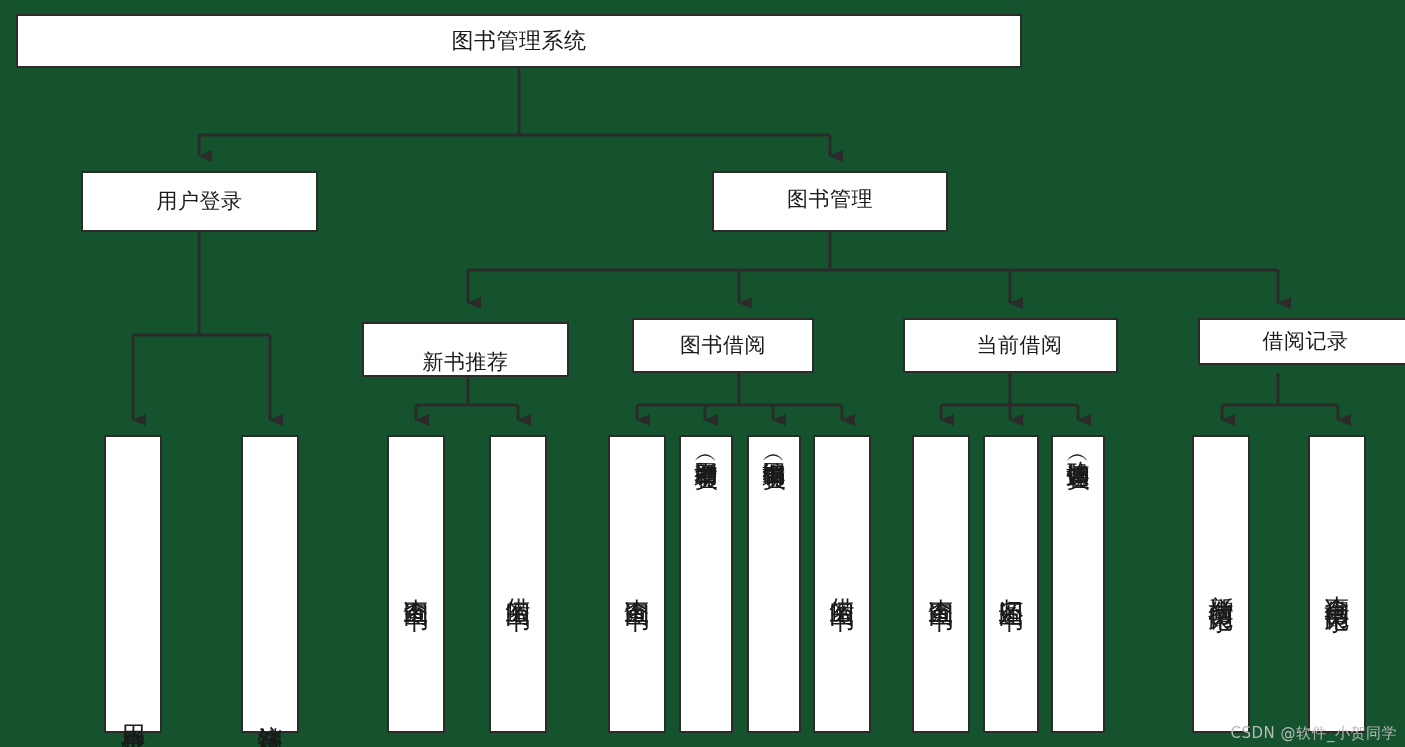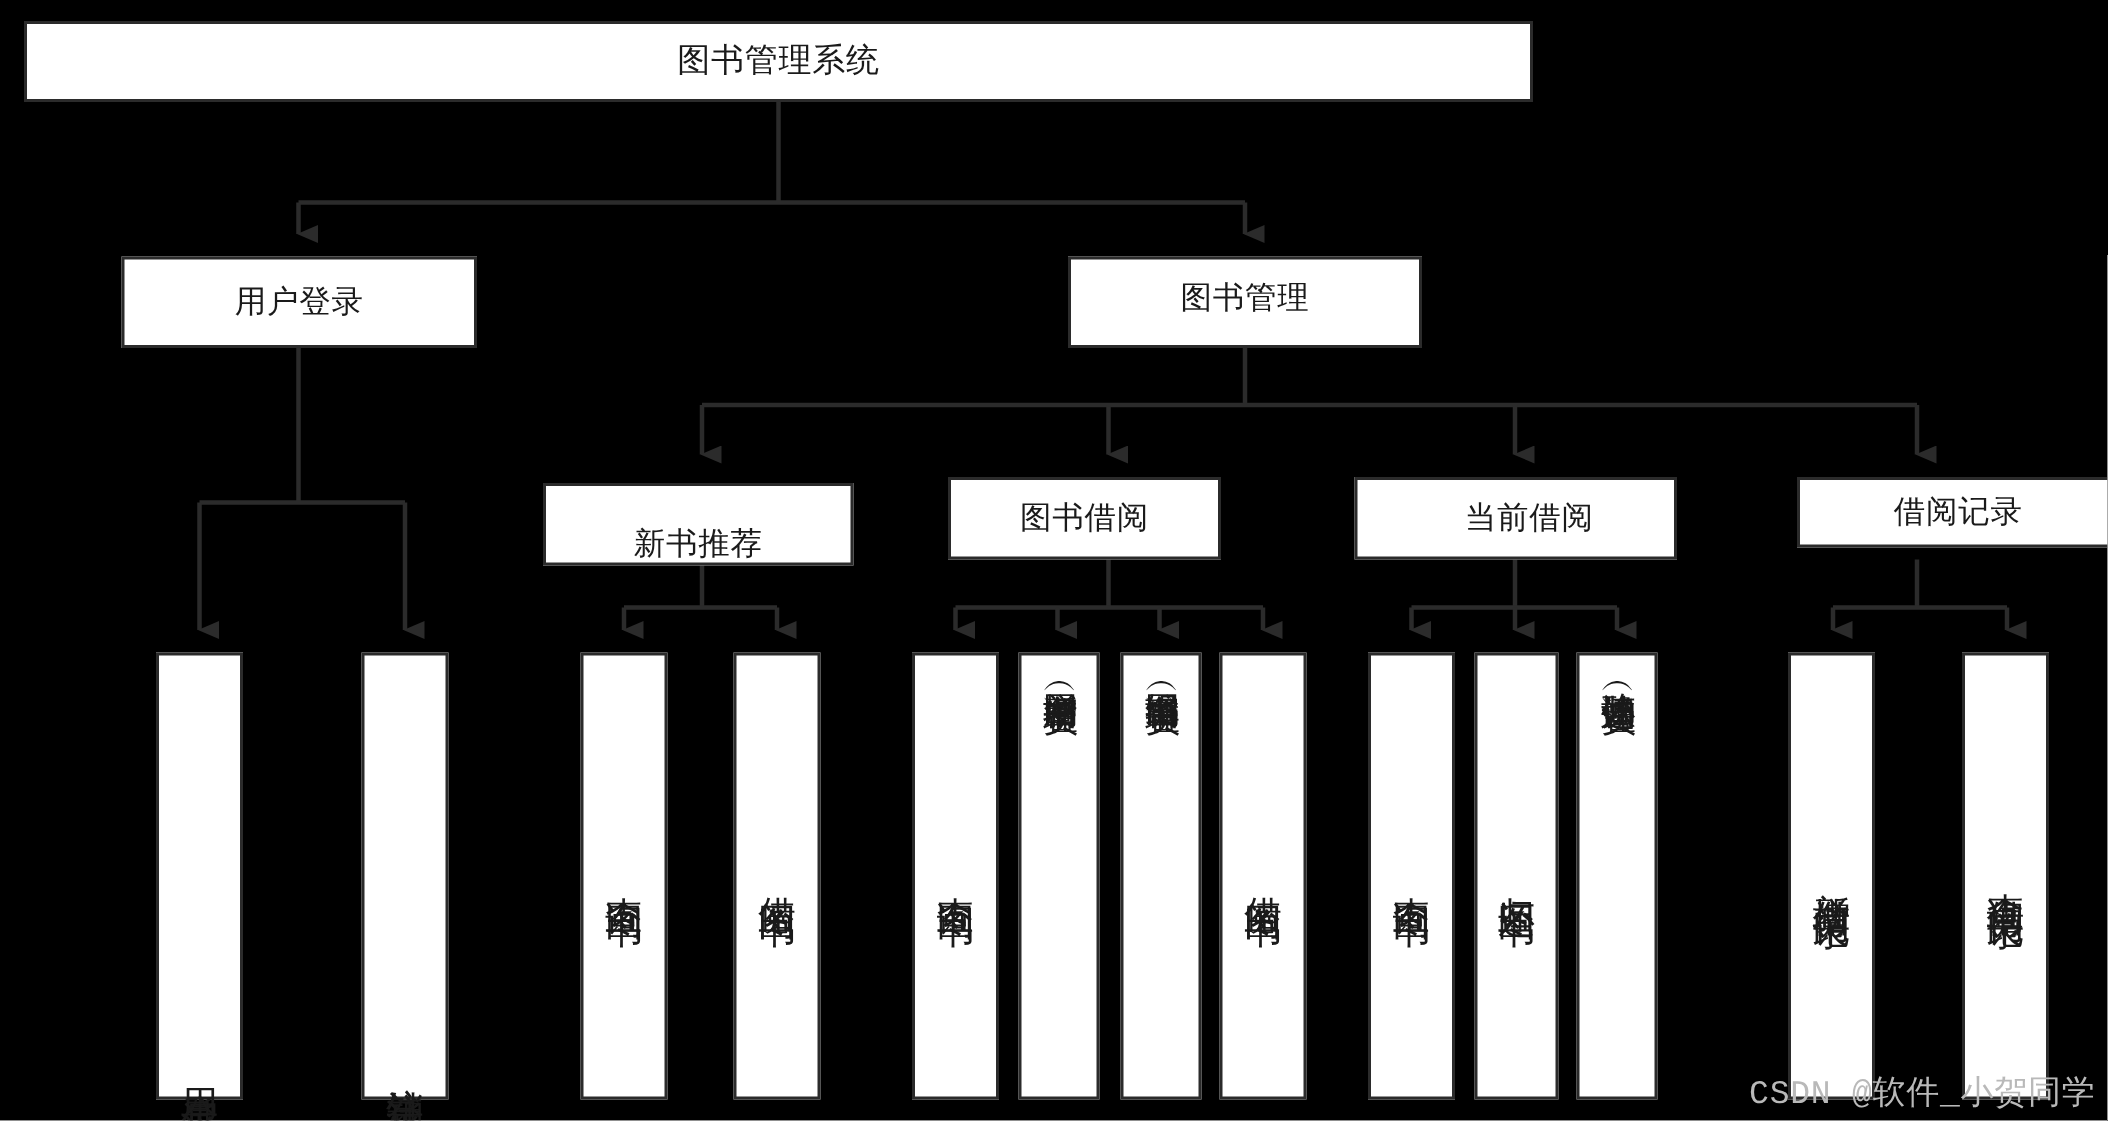--- a/index.html
+++ b/index.html
@@ -8,21 +8,21 @@
     padding: 0;
     background: #ffffff;
   }
   body {
     font-family: "DejaVu Sans", "Liberation Sans", sans-serif;
   }
   #diagram-root {
     position: relative;
     width: 1405px;
     height: 747px;
-    background: #000000;
+    background: #14532d;
     overflow: hidden;
   }
   #diagram-svg {
     position: absolute;
     left: 0;
     top: 0;
     width: 1405px;
     height: 747px;
   }
   .node {
@@ -72,26 +72,25 @@
     line-height: 1;
   }
   .node.vert.small .node-label {
     font-size: 23px;
     letter-spacing: 1px;
   }
   #watermark {
     position: absolute;
     right: 8px;
     bottom: 4px;
-    font-size: 22px;
+    font-size: 15px;
     color: #b9b9b9;
     letter-spacing: 0.5px;
     white-space: nowrap;
     pointer-events: none;
-    font-family: Liberation Mono, monospace;
   }
 </style>
 </head>
 <body>
 
 <div id="diagram-root">
 
   <svg id="diagram-svg" viewBox="0 0 1405 747" xmlns="http://www.w3.org/2000/svg">
     <defs>
       <marker id="arrow" viewBox="0 0 12 14" refX="6" refY="13" markerWidth="12" markerHeight="14" orient="auto-start-reverse" markerUnits="userSpaceOnUse">

